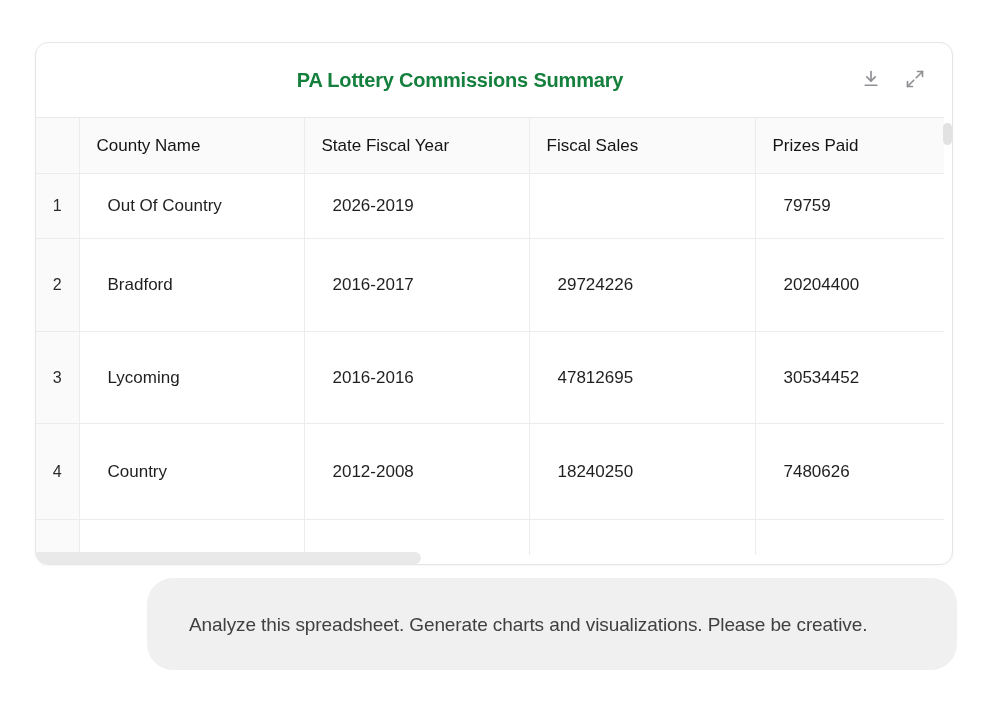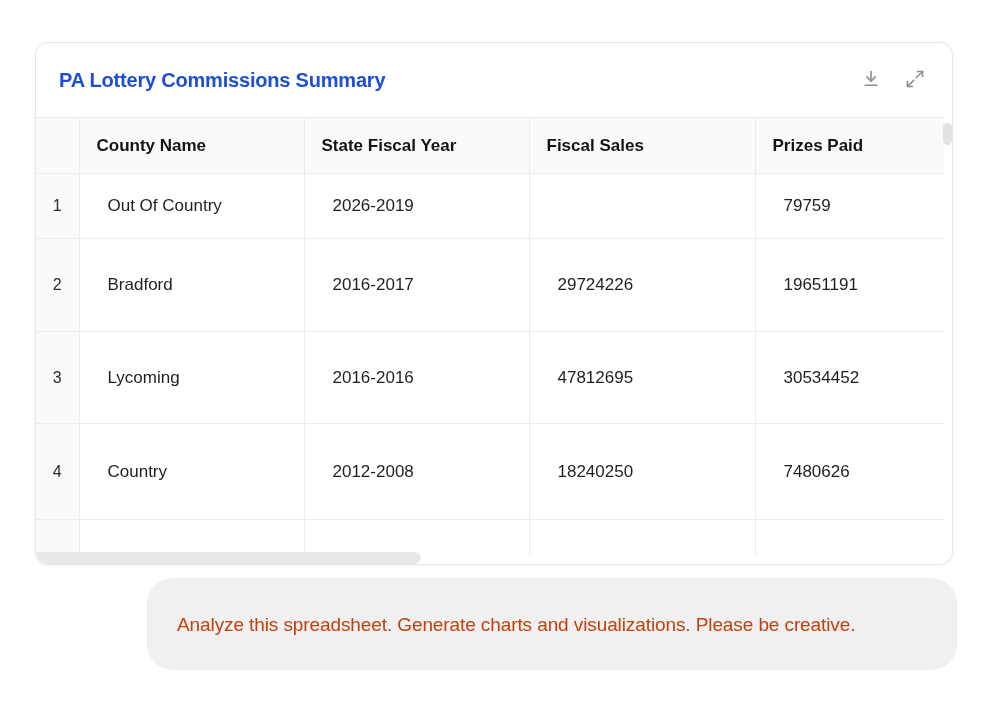--- a/index.html
+++ b/index.html
@@ -22,23 +22,24 @@
     overflow:hidden;
   }
   .card-header {
     height:74px;
     display:flex; align-items:center;
     padding:0 27px 0 23px;
     box-sizing:border-box;
   }
   .card-title {
     flex:1;
-    font-size:20px; font-weight:700; color:#1d4ed8;
+    font-size:20px; font-weight:700; color:#15803d;
     letter-spacing:-0.2px;
     white-space:nowrap;
+    text-align:center;
   }
   .card-actions { display:flex; align-items:center; gap:24px; }
   .icon-btn {
     background:none; border:none; padding:0; margin:0;
     width:20px; height:20px; cursor:pointer;
     display:flex; align-items:center; justify-content:center;
   }
   .icon-btn svg { stroke:#8f8f94; }
 
   
@@ -63,21 +64,21 @@
     border-right:1px solid #ececec;
     border-bottom:1px solid #ececec;
     padding:0 8px 0 17px;
     text-align:left;
     vertical-align:middle;
     overflow:hidden; white-space:nowrap;
   }
   thead th {
     height:55px;
     background:#fafafa;
-    font-size:17px; font-weight:700; color:#141414;
+    font-size:17px; font-weight:400; color:#141414;
   }
   tbody td {
     background:#fff;
     font-size:17px; font-weight:400; color:#1f1f1f;padding-left:28px;
   }
   td.num, th.num {
     background:#fafafa;
     text-align:center; padding:0;
     font-size:16px; color:#2b2b2b;
   }
@@ -105,23 +106,23 @@
   .bubble {
     position:absolute; left:147px; top:578px;
     width:810px; height:92px;
     background:#f0f0f0;
     border-radius:26px;
     box-sizing:border-box;
     padding:9px 30px;
     display:flex; align-items:center;
   }
   .bubble-text {
-    margin:0;
+    margin:12px;
     font-size:19px; line-height:37px;
-    color:#c2410c;
+    color:#404040;
     letter-spacing:-0.1px;
   }
 </style>
 </head>
 <body>
 
 <div class="card">
 
   <div class="card-header">
     <div class="card-title">PA Lottery Commissions Summary</div>
@@ -172,21 +173,21 @@
           <td>Out Of Country</td>
           <td>2026-2019</td>
           <td></td>
           <td>79759</td>
         </tr>
         <tr class="r2">
           <td class="num">2</td>
           <td>Bradford</td>
           <td>2016-2017</td>
           <td>29724226</td>
-          <td>19651191</td>
+          <td>20204400</td>
         </tr>
         <tr class="r3">
           <td class="num">3</td>
           <td>Lycoming</td>
           <td>2016-2016</td>
           <td>47812695</td>
           <td>30534452</td>
         </tr>
         <tr class="r4">
           <td class="num">4</td>

